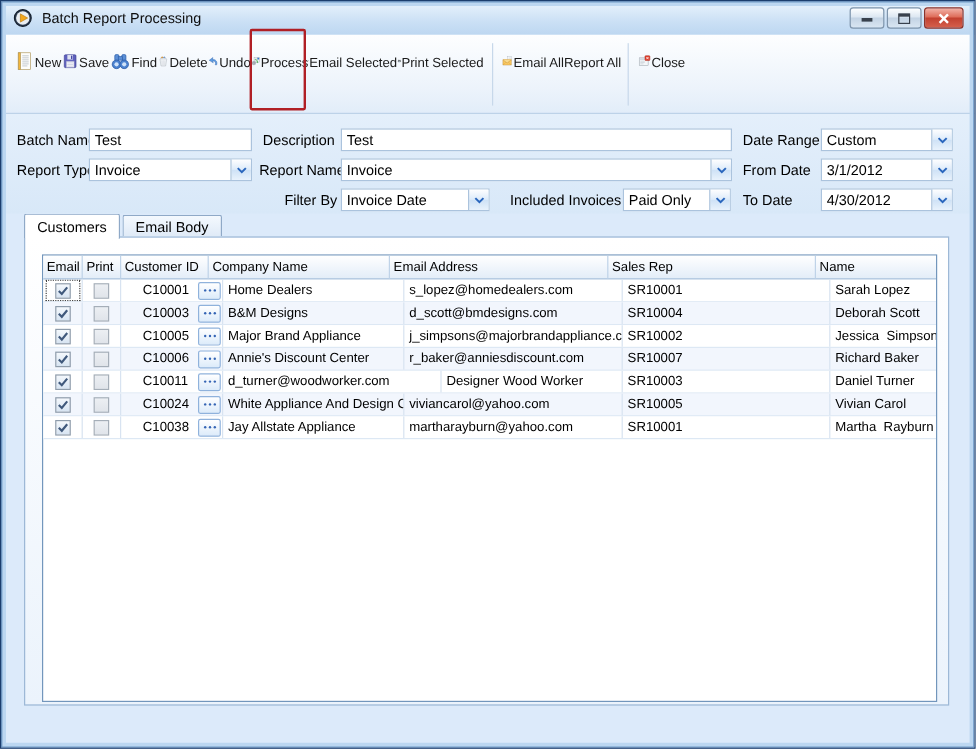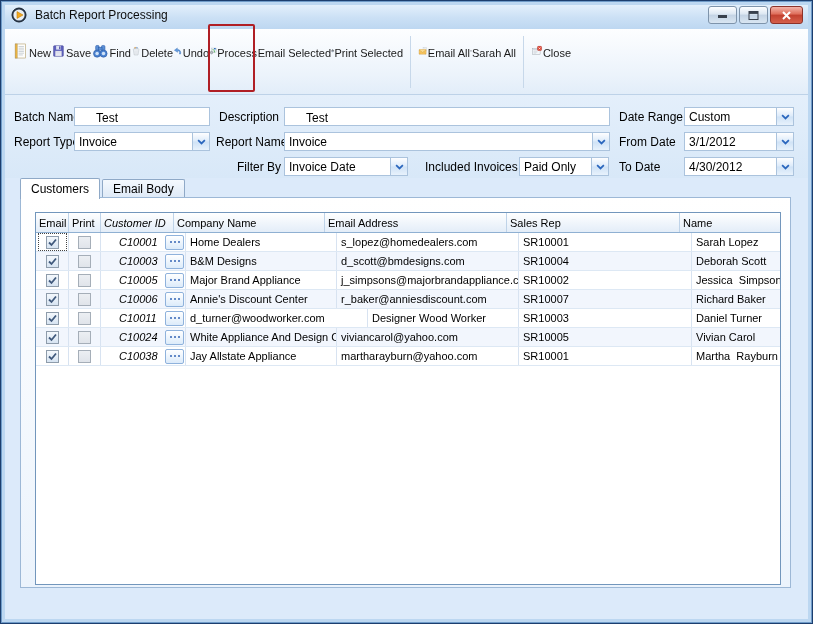--- a/index.html
+++ b/index.html
@@ -28,21 +28,21 @@
   .tbtn svg{width:32px;height:32px;margin-bottom:3px;}
   .tsep{width:1px;height:52px;background:#c7d8ea;margin:3px 7px 0 7px;flex:0 0 auto;}
   .process-highlight{position:absolute;left:208px;top:24px;width:47px;height:68px;
         border:2px solid #b01f25;border-radius:2px;z-index:40;pointer-events:none;}
   
   .formarea{position:absolute;left:1px;top:95px;right:1px;height:83px;
             background:linear-gradient(#e4effb,#d8e8f8);}
   .flabel{position:absolute;font-size:12px;color:#000;white-space:nowrap;}
   .ftext,.fselect{position:absolute;height:19px;background:#fff;border:1px solid #abc3dd;}
   .ftext input{border:0;width:100%;height:100%;font:12px "Liberation Sans",sans-serif;
-               padding:0 21px;background:transparent;outline:none;color:#000;}
+               padding:0 4px;background:transparent;outline:none;color:#000;}
   .fselect{display:flex;align-items:stretch;}
   .fselect .val{flex:1;font-size:12px;padding:2px 0 0 4px;white-space:nowrap;overflow:hidden;}
   .ddbtn{width:17px;border-left:1px solid #abc3dd;flex:0 0 auto;
          background:linear-gradient(#fefeff,#ddebfa 48%,#cfe2f6 52%,#e8f2fc);
          display:flex;align-items:center;justify-content:center;}
   .ddbtn svg{width:9px;height:6px;}
   
   .tabstrip{position:absolute;left:20px;top:178px;height:22px;display:flex;z-index:5;justify-content:flex-end;}
   .tab{height:18px;margin-top:1px;padding:0 10px;font-size:12px;display:flex;align-items:center;
        border:1px solid #8fa9c7;border-bottom:none;border-radius:2px 2px 0 0;
@@ -54,21 +54,21 @@
   .grid{position:absolute;left:14px;top:14px;width:746px;bottom:2px;
         border:1px solid #7296bc;background:#fff;overflow:hidden;}
   .grid-header{display:flex;height:20px;border-bottom:1px solid #8fb0d2;
         background:linear-gradient(#ffffff,#eef4fb 60%,#e3edf8);}
   .hcell{font-size:11px;padding:4px 12px 0 3px;border-right:1px solid #bfd3e8;
          white-space:nowrap;overflow:hidden;flex:0 0 auto;}
   .grid-row{display:flex;height:19px;border-bottom:1px solid #dde8f4;background:#fff;}
   .grid-row.alt{background:#f2f6fd;}
   .cell{font-size:11px;padding:3px 0 0 4px;border-right:1px solid #d8e3f1;
         white-space:pre;overflow:hidden;flex:0 0 auto;}
-  .w-email{width:33px;} .w-print{width:32px;} .w-custid{width:73px;font-style:italic;}
+  .w-email{width:33px;} .w-print{width:32px;} .w-custid{width:73px;}
   .w-company{width:151px;} .w-emailaddr{width:182px;} .w-salesrep{width:173px;}
   .w-name{flex:1 1 auto;border-right:none;}
   .cbcell{display:flex;align-items:center;justify-content:center;padding:0;}
   .cbwrap{width:27px;height:16px;display:flex;align-items:center;justify-content:center;}
   .cbwrap.focused{outline:1px dotted #444;}
   .cb{width:13px;height:13px;border:1px solid #8e9cab;
       background:linear-gradient(#f4f8fc,#d7e4f2);display:flex;align-items:center;justify-content:center;}
   .cb svg{width:11px;height:11px;}
   .cb.unchecked{background:linear-gradient(#eceff3,#e0e4ea);border-color:#a5aeb8;}
   .custcell{display:flex;align-items:center;padding:0 1px 0 6px;margin-left:12px;}
@@ -242,21 +242,21 @@
         <rect x="5.5" y="10.5" width="21" height="10" rx="1.5" fill="#3a3e43" stroke="#23262a"></rect>
         <rect x="6.5" y="11.5" width="19" height="3" fill="#6d7278"></rect>
         <rect x="9.5" y="18.5" width="13" height="9" fill="#fff" stroke="#9aa3ad"></rect>
         <g stroke="#7fb4e6">
             <line x1="11.5" y1="21" x2="20.5" y2="21"></line>
             <line x1="11.5" y1="23.5" x2="20.5" y2="23.5"></line>
             <line x1="11.5" y1="26" x2="18" y2="26"></line>
           </g>
         <circle cx="23.5" cy="16" r="1" fill="#7ad04f"></circle>
       </svg>
-      <span>Sarah All</span>
+      <span>Report All</span>
     </div>
     <div class="tsep"></div>
     <div class="tbtn" style="width:40px">
       <svg viewBox="0 0 32 32">
         <rect x="4.5" y="8.5" width="20" height="17" fill="#f3f6f9" stroke="#8b939c"></rect>
         <rect x="5.5" y="9.5" width="18" height="3.5" fill="#cdd6de"></rect>
         <g stroke="#aeb7c0">
             <line x1="7" y1="16" x2="17" y2="16"></line>
             <line x1="7" y1="19" x2="17" y2="19"></line>
             <line x1="7" y1="22" x2="14" y2="22"></line>

